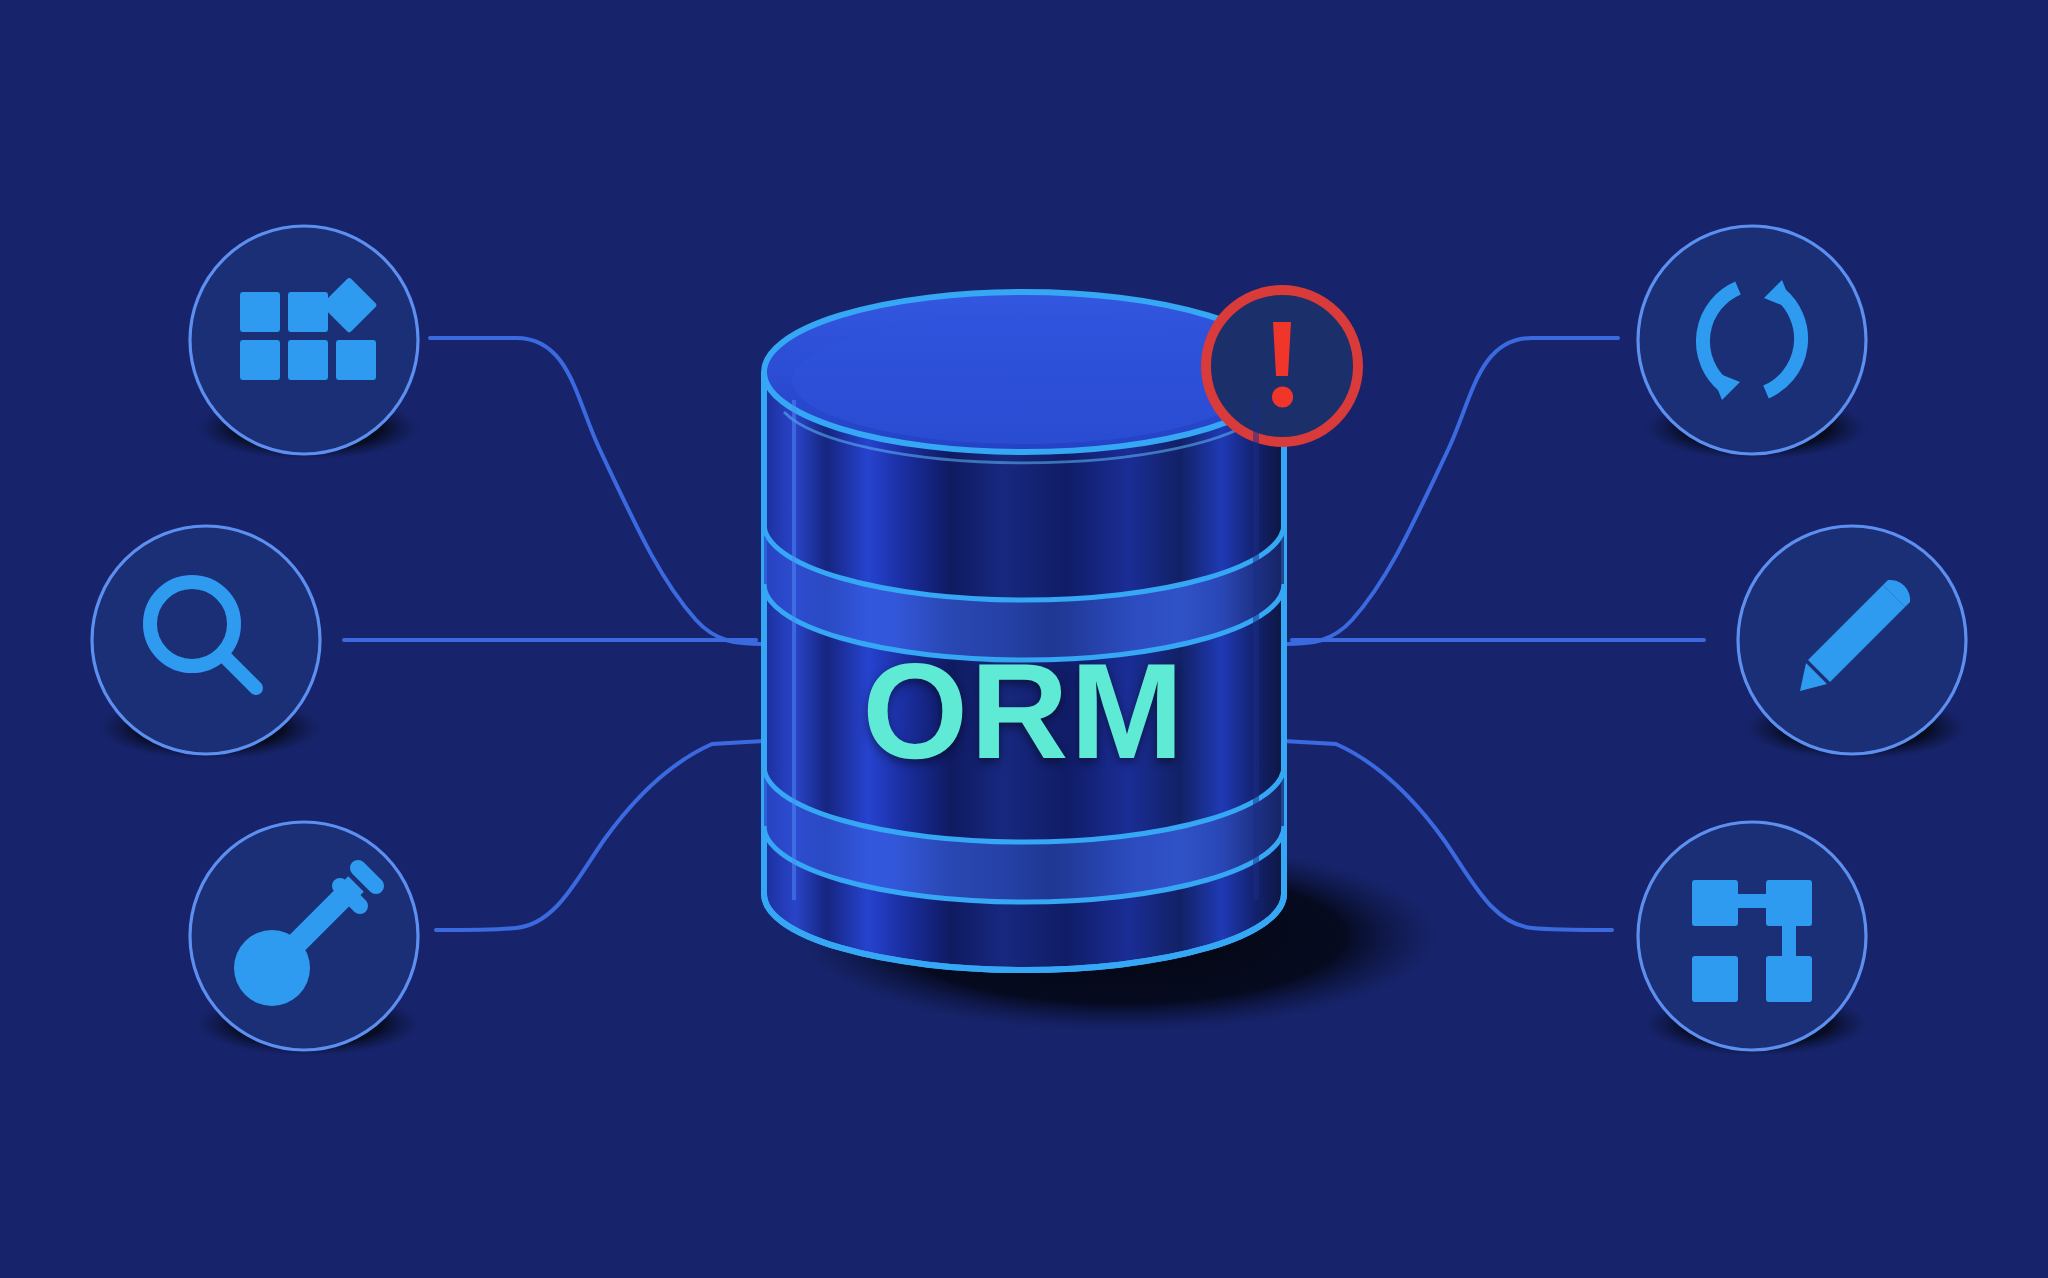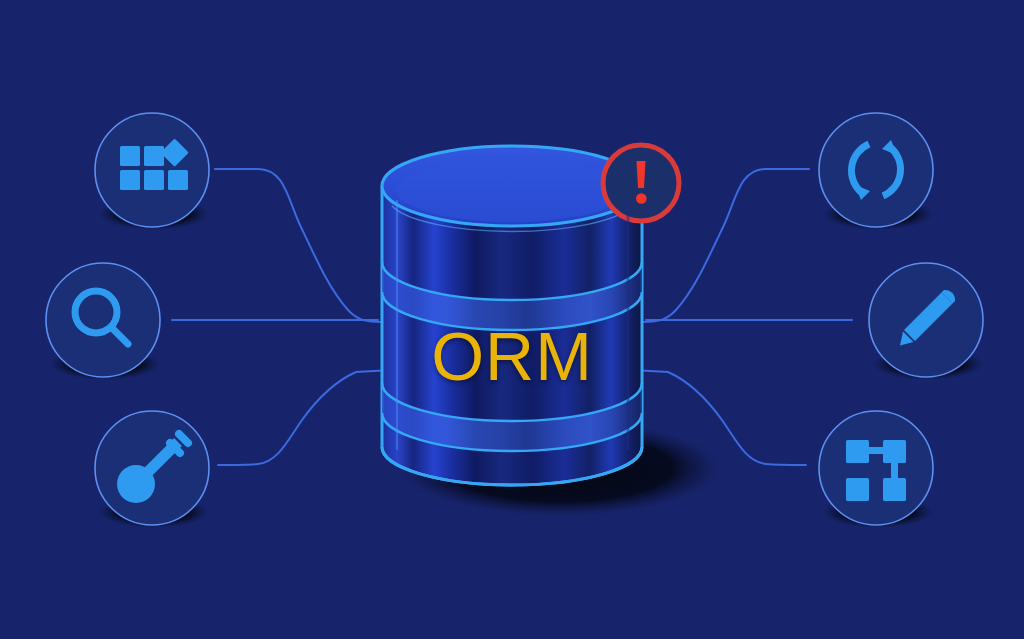--- a/index.html
+++ b/index.html
@@ -15,24 +15,24 @@
     width:1024px; height:639px;
     background:#17246b;
   }
   #art { position:absolute; inset:0; display:block; }
   .orm-label {
     position:absolute;
     left:0; right:0;
     top:322px;
     text-align:center;
     font-family:"Liberation Sans", sans-serif;
-    font-weight:normal;
+    font-weight:bold;
     font-size:68px;
     letter-spacing:1px;
-    color:#eab308;
+    color:#5eead4;
     text-shadow:0 2px 5px rgba(0,0,0,0.45);
     pointer-events:none;
     line-height:1;
   }
 </style>
 </head>
 <body>
 
 <div id="stage">
 

